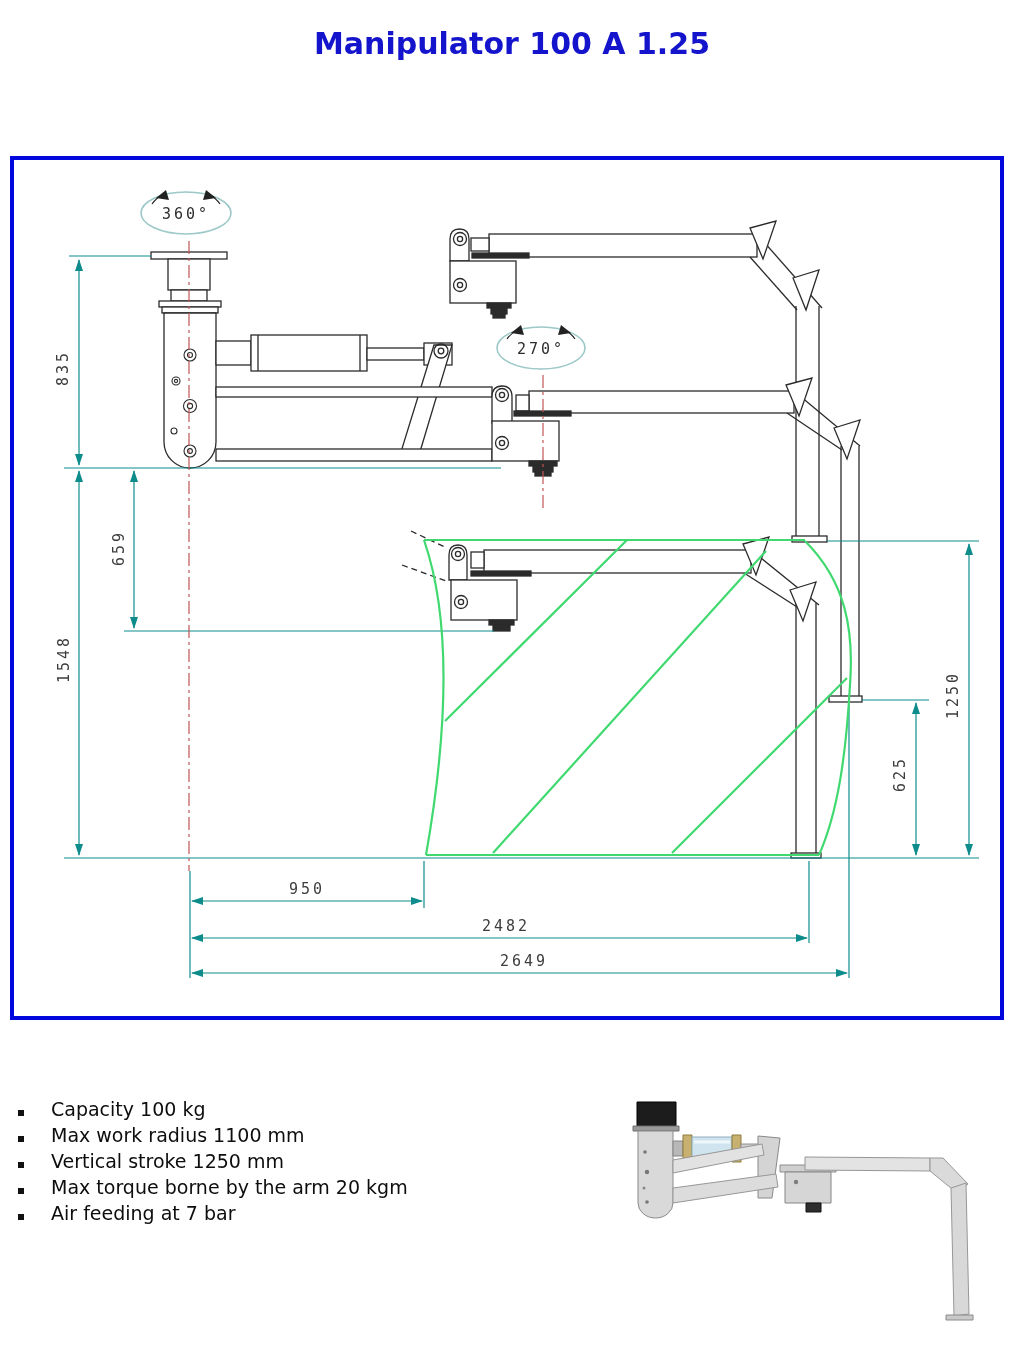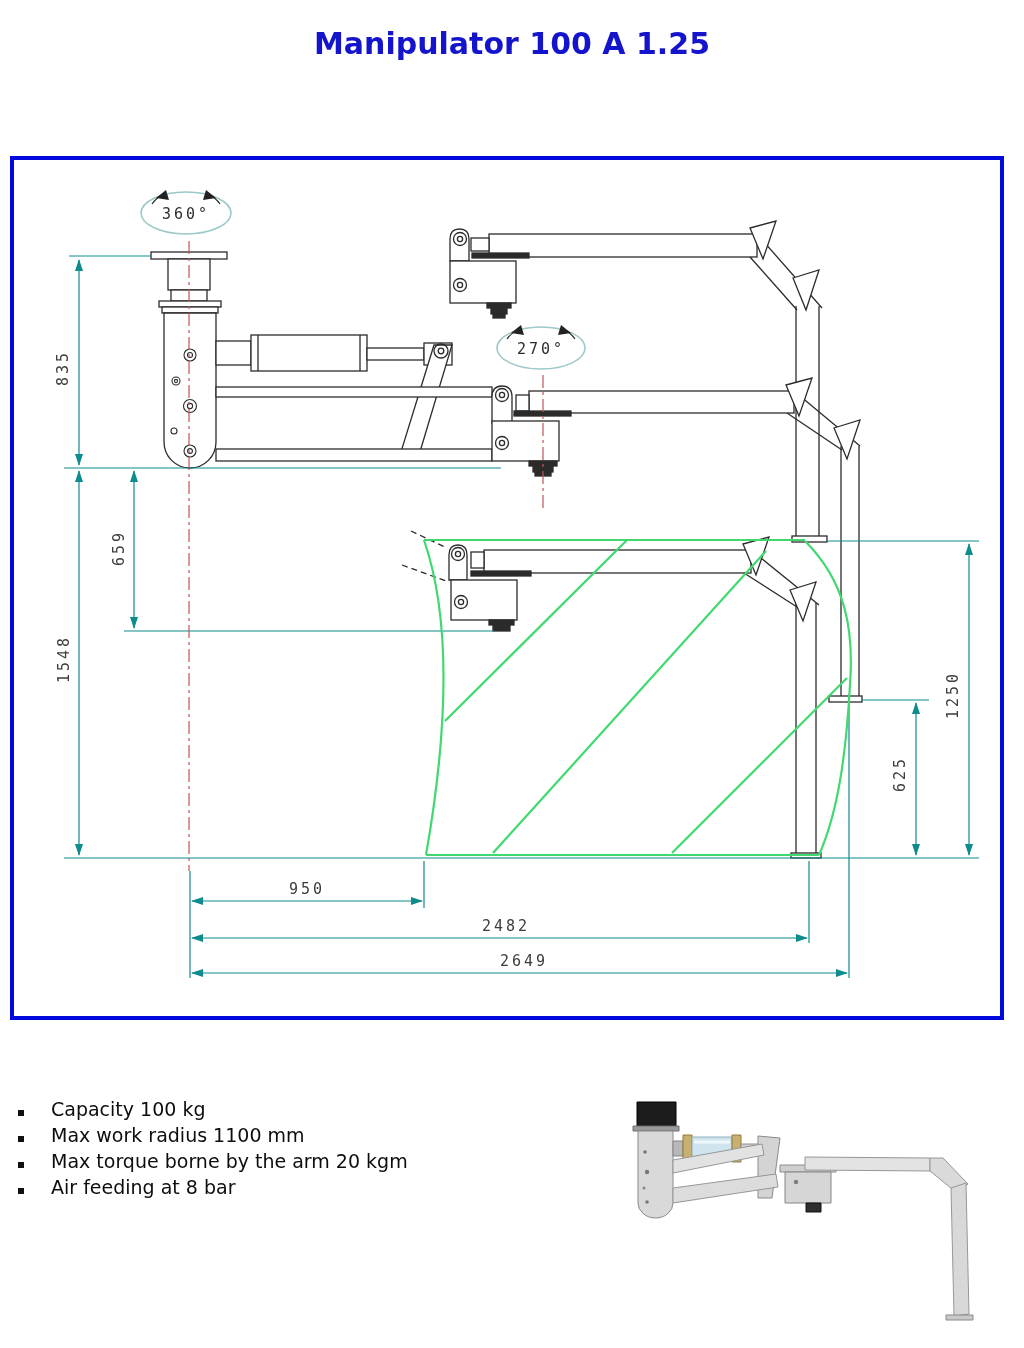--- a/index.html
+++ b/index.html
@@ -214,25 +214,29 @@
     <div class="spec-row">
       <span class="blt"></span>
       <span>Capacity 100 kg</span>
     </div>
     <div class="spec-row">
       <span class="blt"></span>
       <span>Max work radius 1100 mm</span>
     </div>
     <div class="spec-row">
       <span class="blt"></span>
+      <span>Vertical stroke 1250 mm</span>
+    </div>
+    <div class="spec-row">
+      <span class="blt"></span>
       <span>Max torque borne by the arm 20 kgm</span>
     </div>
     <div class="spec-row">
       <span class="blt"></span>
-      <span>Air feeding at 8 bar</span>
+      <span>Air feeding at 7 bar</span>
     </div>
   </div>
 
   <svg class="photo" viewBox="0 0 424 268">
     <g stroke-linejoin="round">
 
       <rect x="37" y="22" width="39" height="24" fill="#1c1c1c" stroke="#000"></rect>
       <rect x="33" y="46" width="46" height="5" fill="#9a9a9a" stroke="#6f6f6f"></rect>
 
       <path d="M38,51 h35 v72 a17.5,15 0 0 1 -35,0 Z" fill="#d9d9d9" stroke="#8a8a8a"></path>

